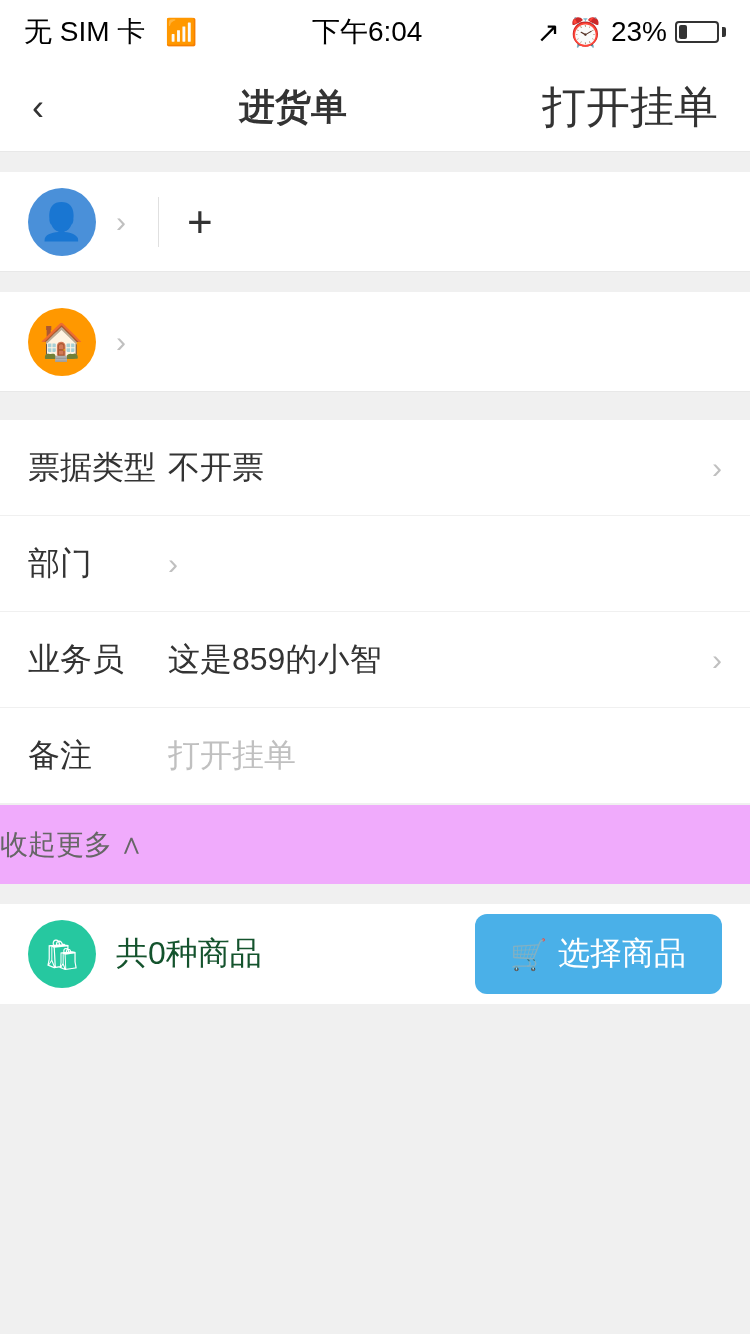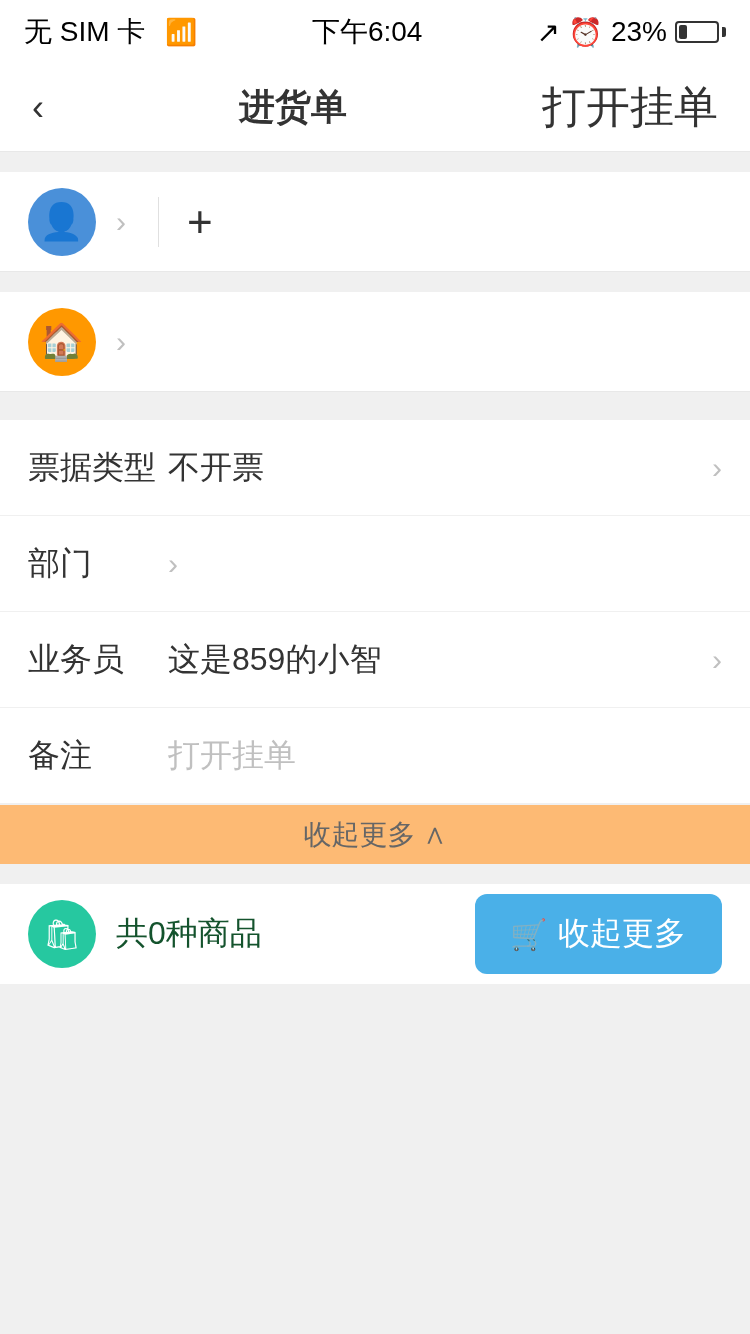--- a/index.html
+++ b/index.html
@@ -189,25 +189,25 @@
       flex: 1;
       font-size: 32px;
       color: #333;
     }
     .form-value.placeholder {
       color: #c0c0c0;
     }
 
     
     .collapse-row {
-      background: #fdba74;
-      display: flex;
-      justify-content: center;
-      align-items: center;
-      height: 60px;
+      background: #f0abfc;
+      display: flex;
+      justify-content: flex-start;
+      align-items: center;
+      height: 80px;
       border-top: 1px solid #f0f0f0;
       cursor: pointer;
     }
     .collapse-text {
       font-size: 28px;
       color: #666;
     }
 
     
     .bottom-bar {
@@ -334,17 +334,17 @@
     </div>
   </div>
 
   <div class="bottom-bar">
     <div class="product-icon-wrap">
       <span class="product-icon">🛍</span>
     </div>
     <span class="product-count">共0种商品</span>
     <button class="select-btn">
       <span class="select-btn-icon">🛒</span>
-      <span>收起更多</span>
+      <span>选择商品</span>
     </button>
   </div>
 
 </div>
 
 </body></html>

